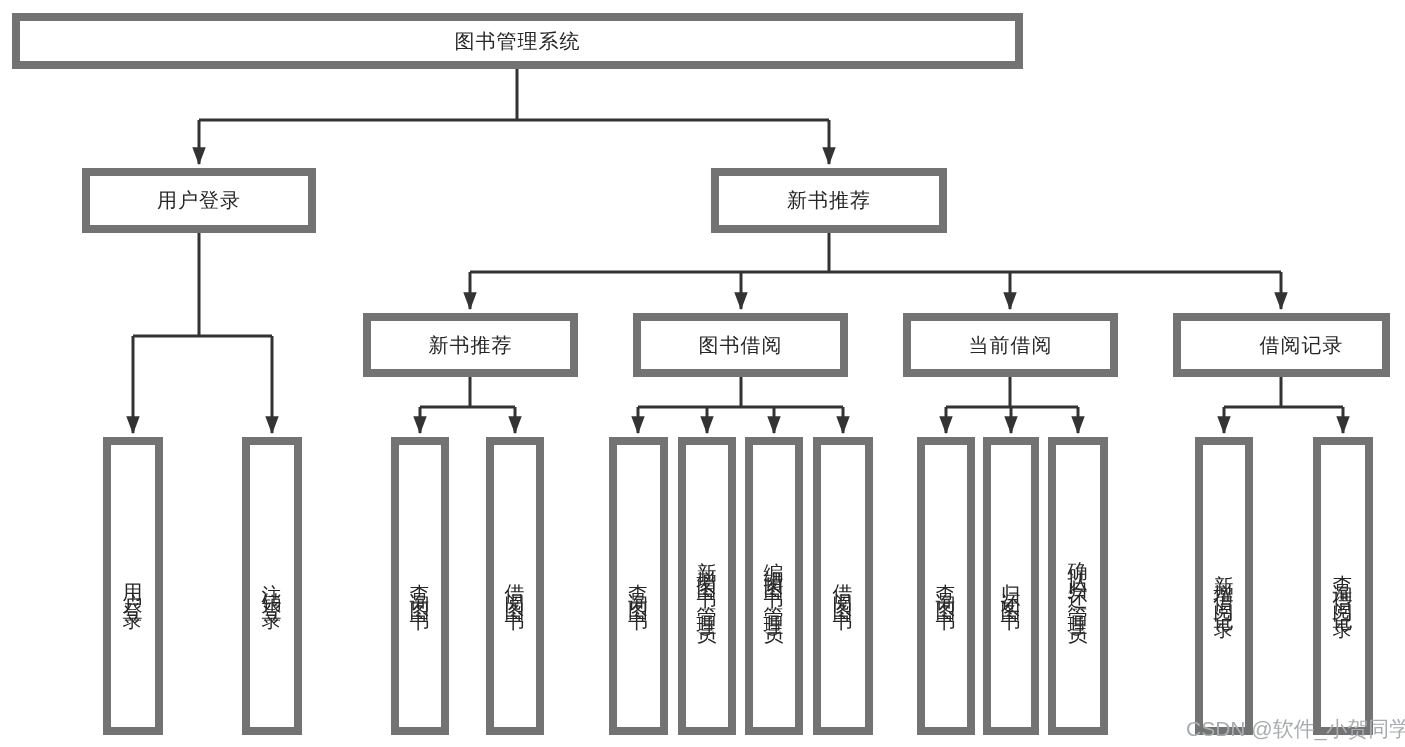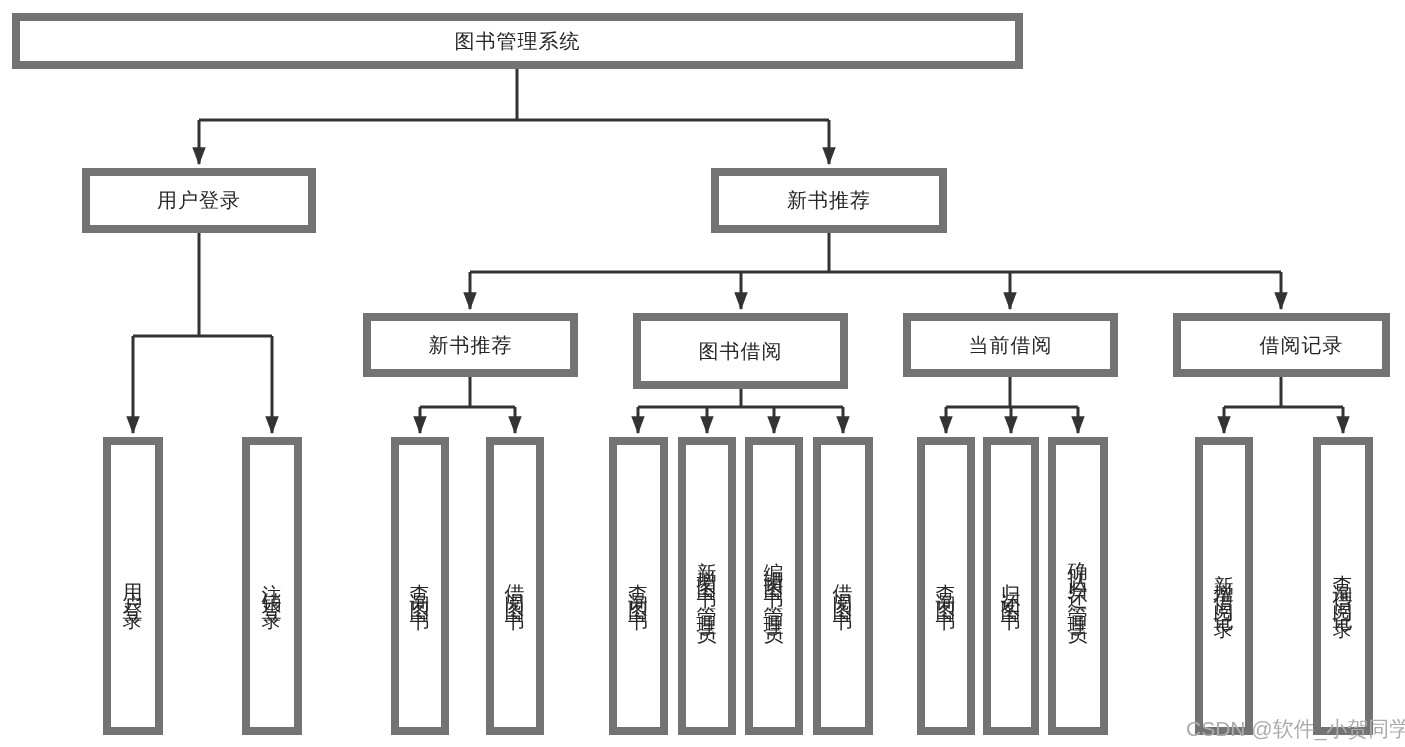--- a/index.html
+++ b/index.html
@@ -32,21 +32,21 @@
     justify-content: center;
     color: #262626;
     font-size: 20px;
     letter-spacing: 1px;
     z-index: 2;
   }
   .node-root    { left: 12px;   top: 13px;  width: 1011px; height: 56px; }
   .node-lv2a    { left: 82px;   top: 168px; width: 234px;  height: 65px; }
   .node-lv2b    { left: 711px;  top: 168px; width: 236px;  height: 65px; }
   .node-lv3a    { left: 363px;  top: 313px; width: 215px;  height: 64px; }
-  .node-lv3b    { left: 633px;  top: 313px; width: 215px;  height: 76px; }
+  .node-lv3b    { left: 633px;  top: 313px; width: 215px;  height: 64px; }
   .node-lv3c    { left: 903px;  top: 313px; width: 215px;  height: 64px; font-family: Liberation Serif, serif; }
   .node-lv3d    { left: 1173px; top: 313px; width: 217px;  height: 64px; padding-left: 40px; }
   .leaf {
     top: 437px;
     height: 298px;
   }
   .leaf .vtext {
     writing-mode: vertical-rl;
     text-orientation: mixed;
     letter-spacing: 9px;

